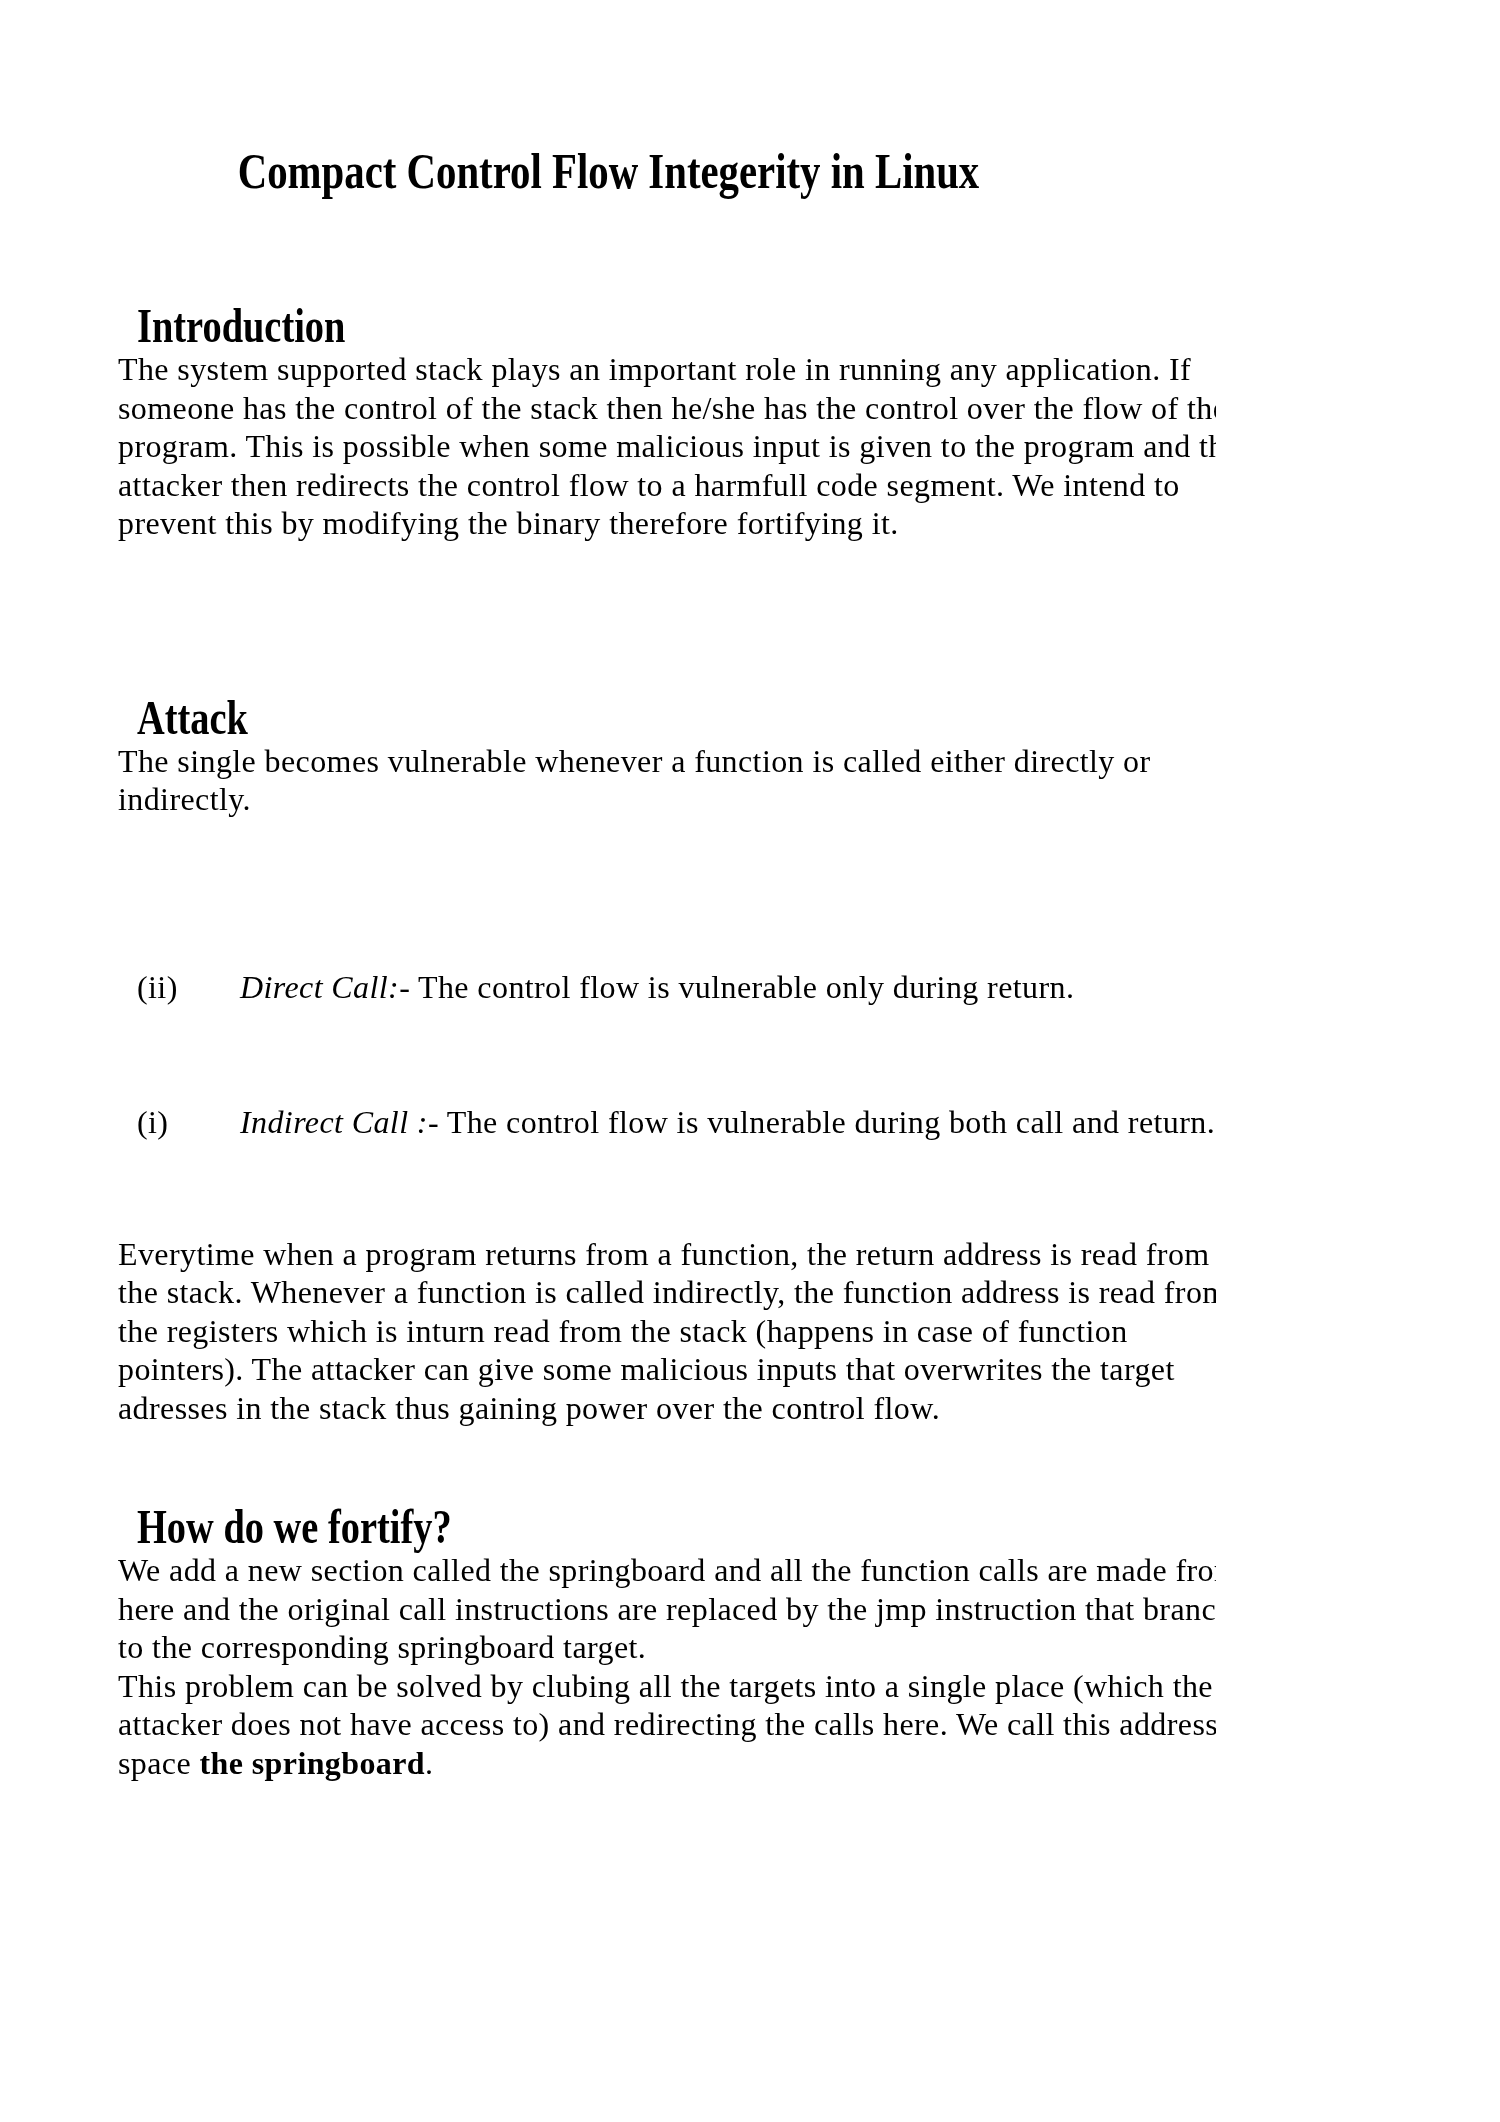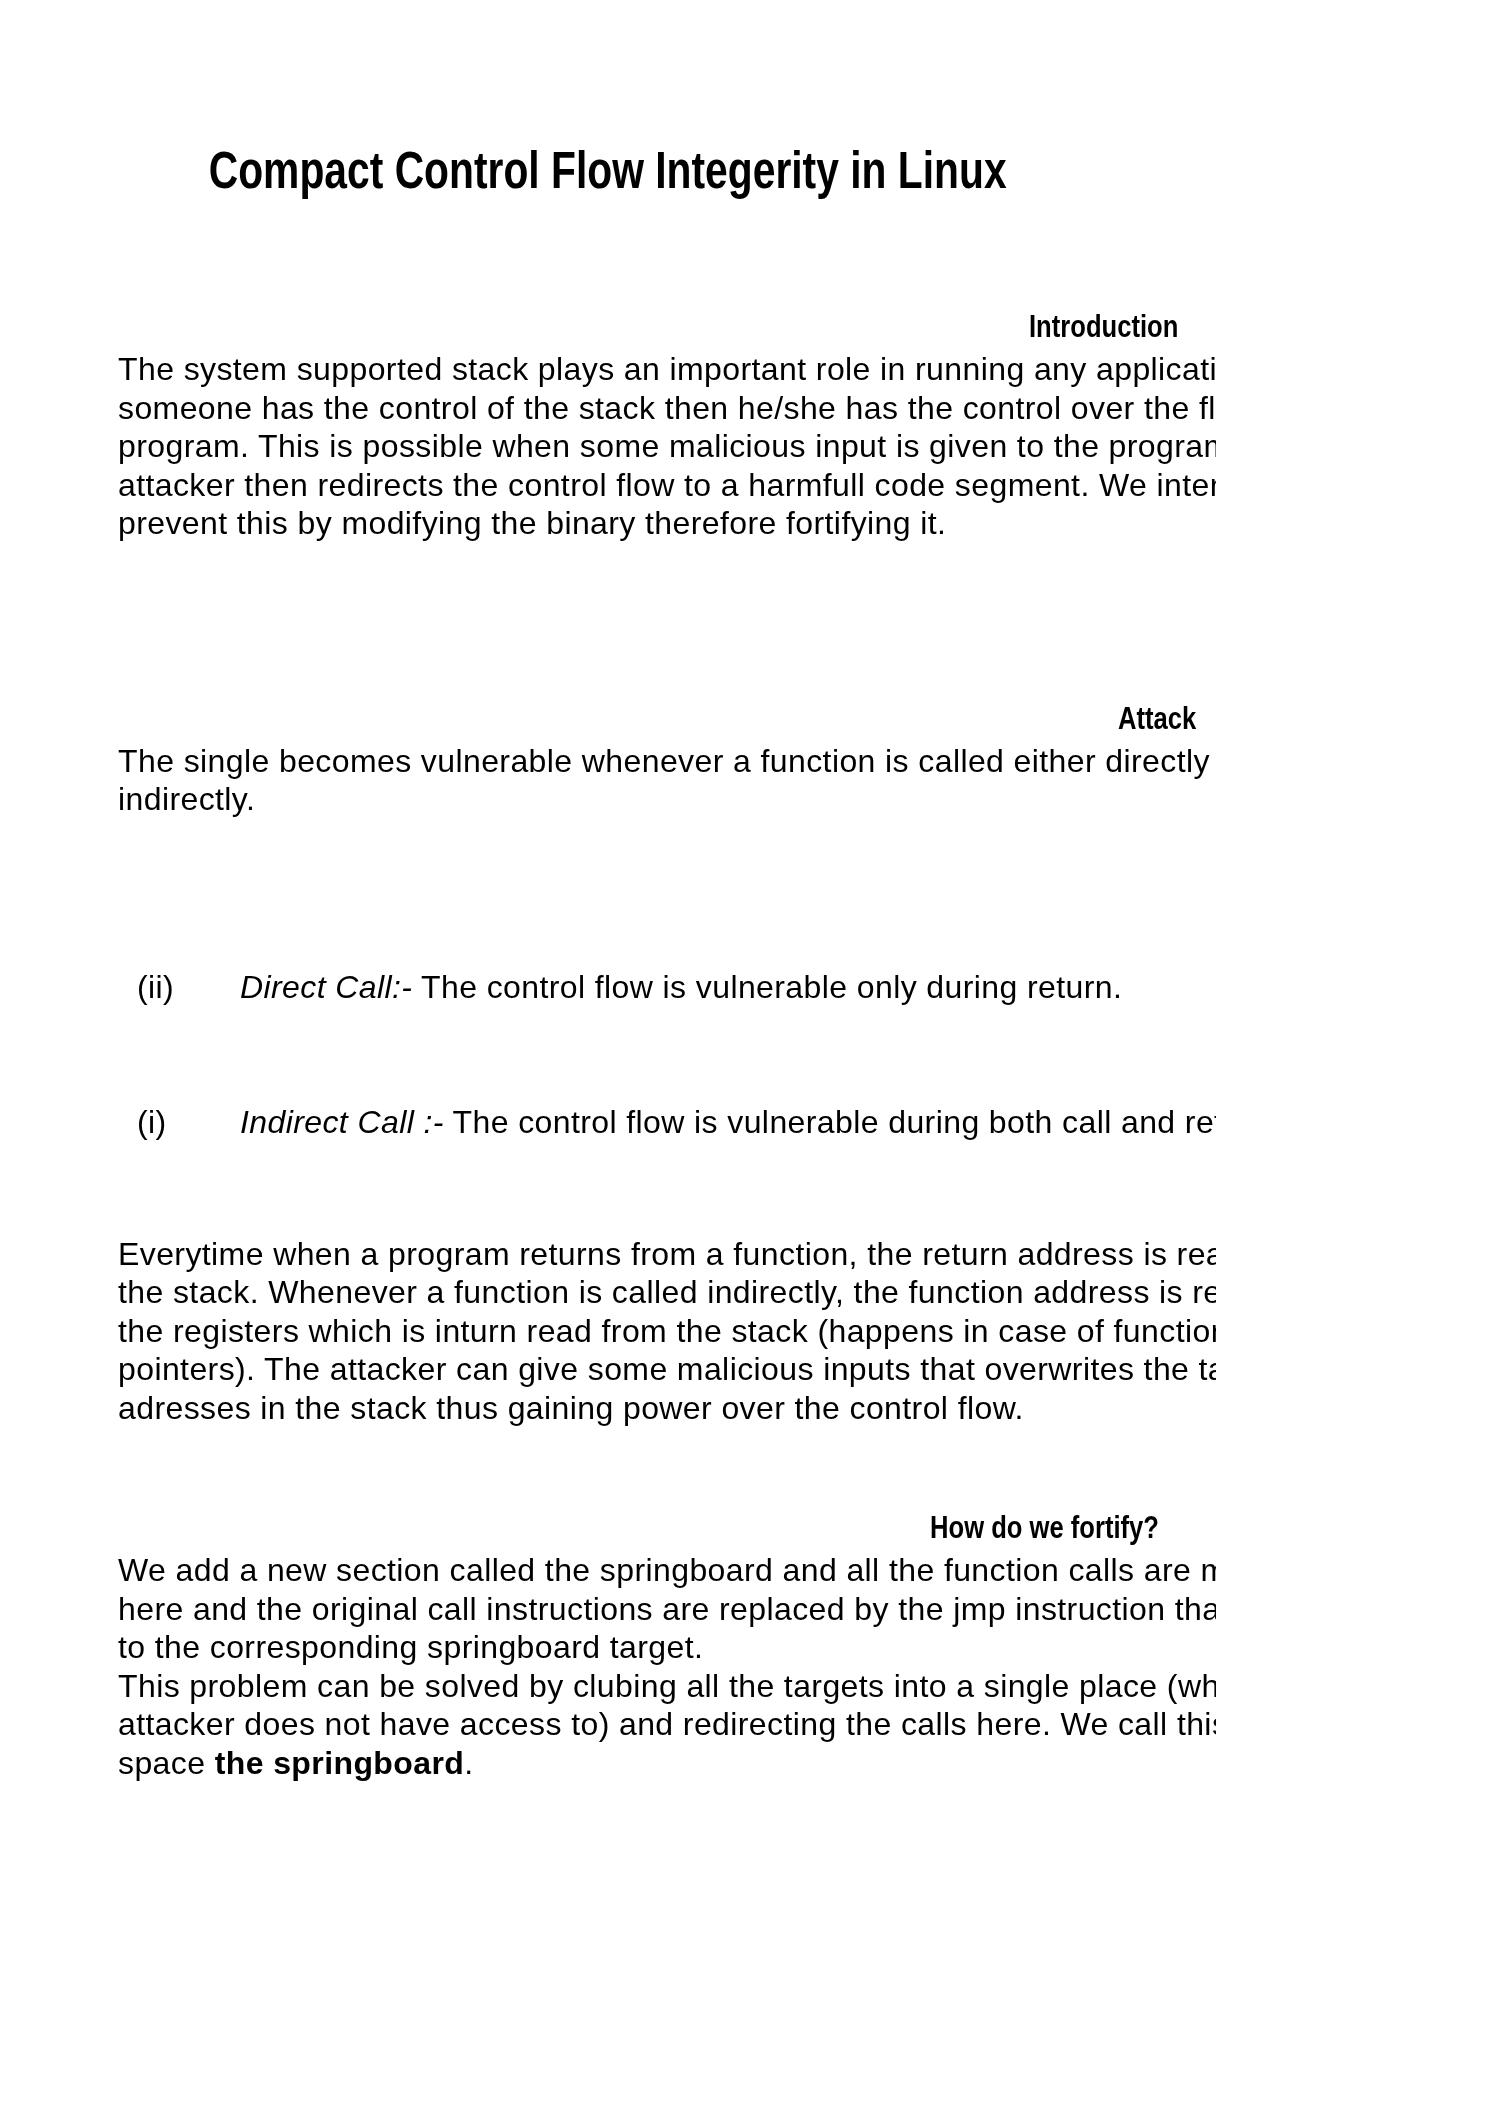--- a/index.html
+++ b/index.html
@@ -6,45 +6,44 @@
     margin: 0;
     padding: 0;
     background: #ffffff;
   }
   .page {
     position: relative;
     width: 1216px;
     height: 2122px;
     background: #ffffff;
     color: #000000;
-    font-family: Liberation Sans, sans-serif;
+    font-family: Liberation Serif, serif;
     overflow: hidden;
   }
   .doc-title {
     margin: 142px 0 0 0;
     padding: 0;
     font-size: 51px;
     line-height: 58px;
     font-weight: bold;
     text-align: center;
     white-space: pre;
   }
   .doc-title .condense {
     display: inline-block;
     transform: scaleX(0.80);
     transform-origin: 50% 50%;
   }
   h2 {
     margin: 0 0 0 137px;
     padding: 0;
-    font-size: 32px;
+    font-size: 48px;
     line-height: 48px;
     font-weight: bold;
     white-space: pre;
-    text-align: right;
   }
   h2 .condense {
     display: inline-block;
     transform: scaleX(0.80);
     transform-origin: 0 50%;
   }
   .h-intro   { margin-top: 102px; }
   .h-attack  { margin-top: 151px; }
   .h-fortify { margin-top: 76px; }
   p.body {

